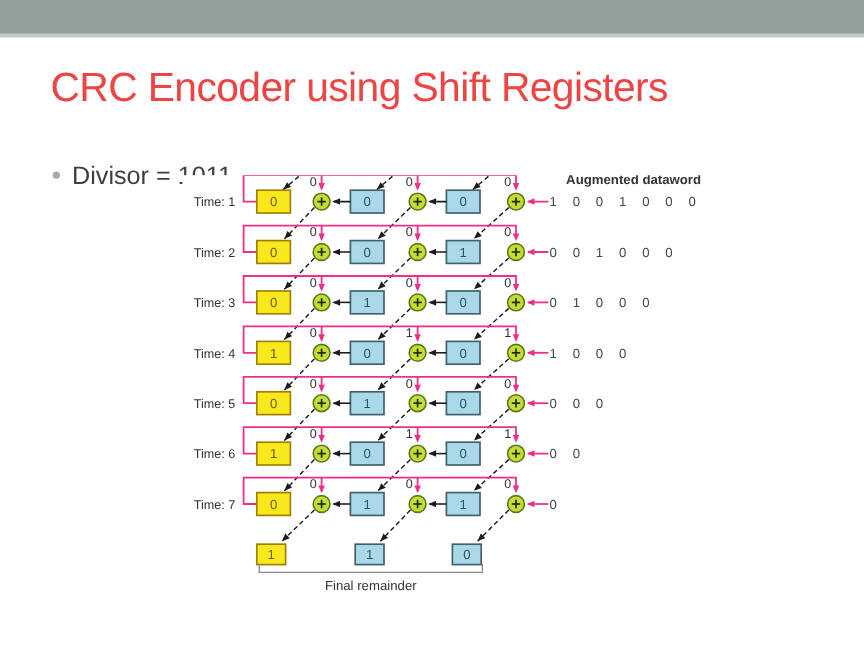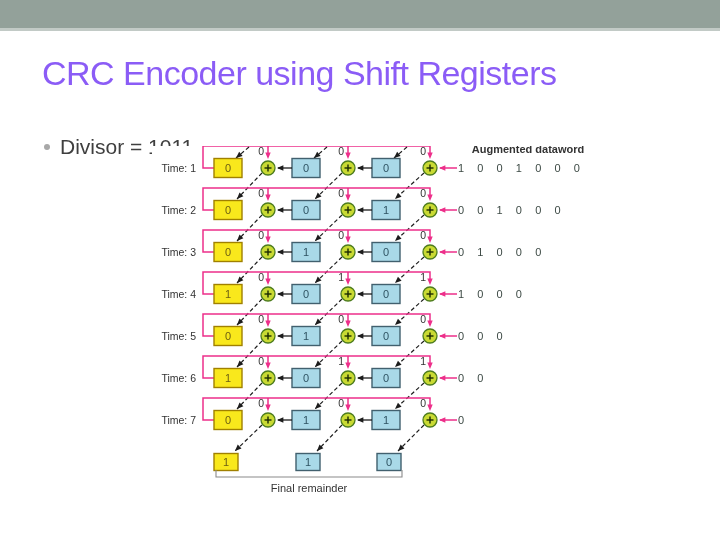--- a/index.html
+++ b/index.html
@@ -6,21 +6,21 @@
   body{
     width:720px;height:540px;position:relative;overflow:hidden;
     background:#ffffff;font-family:"Liberation Sans",sans-serif;
   }
   .header-bar{
     position:absolute;left:0;top:0;width:720px;height:28px;
     background:#93a19a;border-bottom:3px solid #c2cac6;
   }
   .slide-title{
     position:absolute;left:42px;top:54px;width:660px;
-    font-size:34px;font-weight:400;color:#8b5cf6;letter-spacing:-0.5px;
+    font-size:34px;font-weight:400;color:#ef4444;letter-spacing:-0.5px;
     white-space:nowrap;
   }
   .bullet-line{
     position:absolute;left:44px;top:135px;width:400px;
     font-size:21px;color:#3f3f3f;
   }
   .bullet-dot{
     display:inline-block;vertical-align:4px;margin-right:10px;
     width:6px;height:6px;border-radius:50%;background:#a8a8a8;
   }

